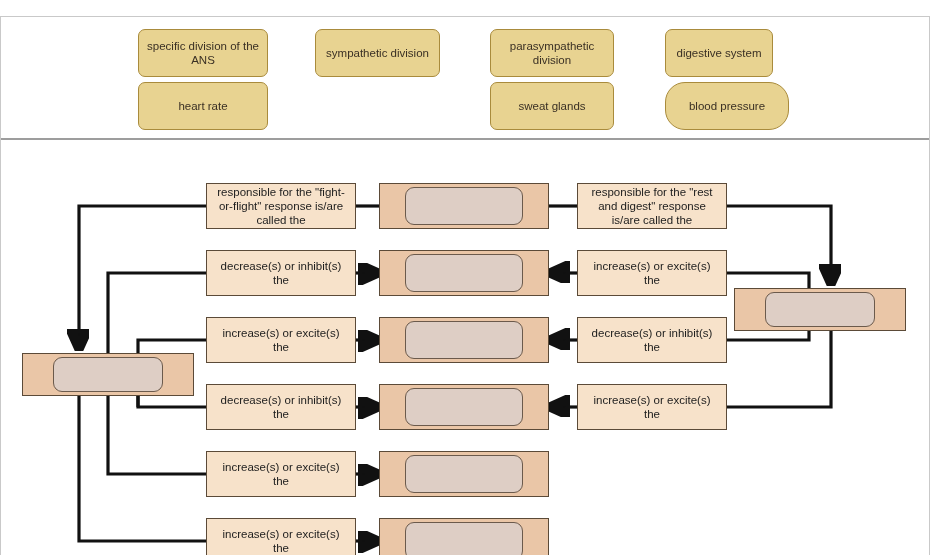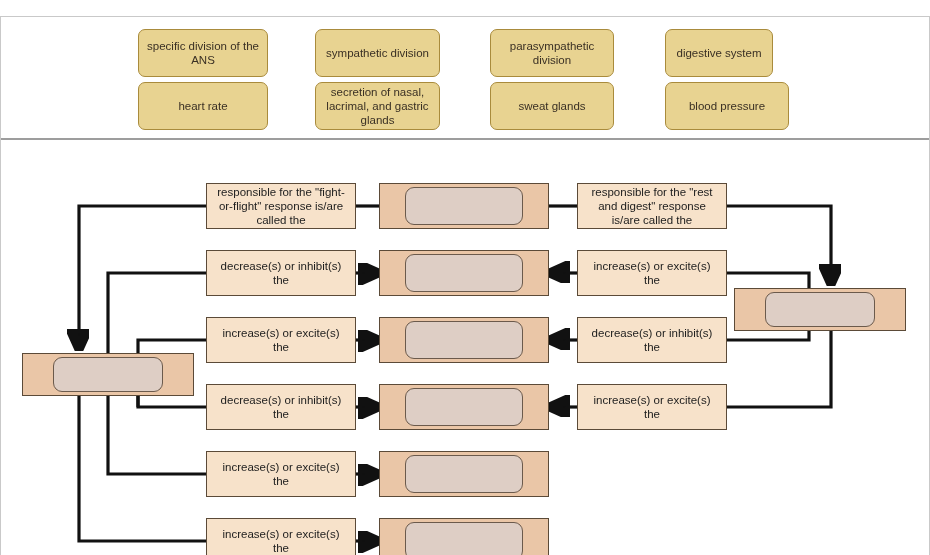--- a/index.html
+++ b/index.html
@@ -124,23 +124,22 @@
 <body>
 
 <div id="app">
 
   <div id="tile-bank">
       <div class="tile" style="left: 137px; top: 12px; width: 130px; height: 48px;">specific division of the ANS</div>
       <div class="tile" style="left: 489px; top: 12px; width: 124px; height: 48px;">parasympathetic division</div>
       <div class="tile" style="left: 314px; top: 12px; width: 125px; height: 48px;">sympathetic division</div>
       <div class="tile" style="left: 664px; top: 12px; width: 108px; height: 48px;">digestive system</div>
       <div class="tile" style="left: 137px; top: 65px; width: 130px; height: 48px;">heart rate</div>
-      <div class="tile" style="left: 314px; top: 65px; width: 125px; height: 48px;">secretion of nasal, lacrimal, and gastric glands</div>
       <div class="tile" style="left: 489px; top: 65px; width: 124px; height: 48px; text-align: center;">sweat glands</div>
-      <div class="tile" style="left: 664px; top: 65px; width: 124px; height: 48px;">blood pressure</div>
+      <div class="tile" style="left: 664px; top: 65px; width: 124px; height: 48px; border-radius: 20px;">blood pressure</div>
     </div>
 
   <div id="diagram">
 
     <svg id="wires" viewBox="0 0 928 429" preserveAspectRatio="none">
       <defs>
         <marker id="ah" markerWidth="7" markerHeight="7" refX="5.4" refY="3.2" orient="auto" markerUnits="strokeWidth">
           <path d="M0,0.5 L6,3.2 L0,5.9 z" fill="#111111" stroke="none"></path>
         </marker>
       </defs>

